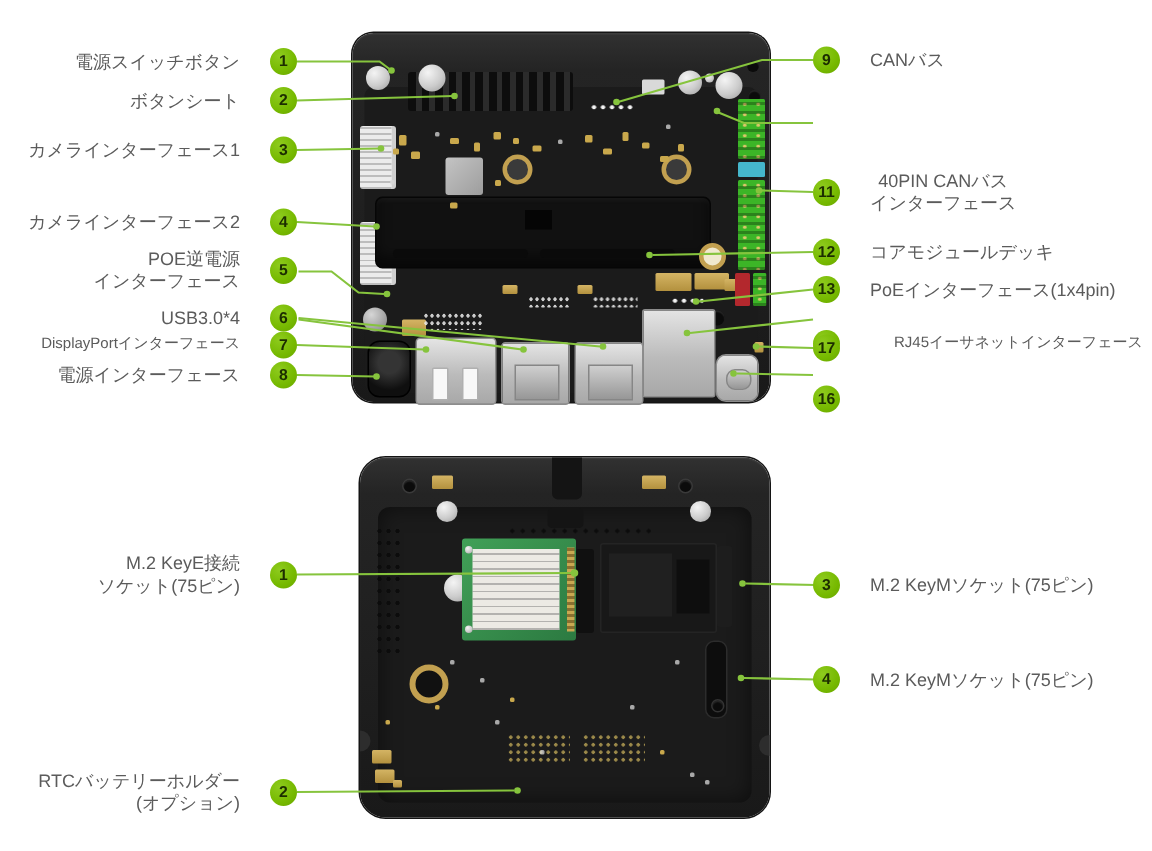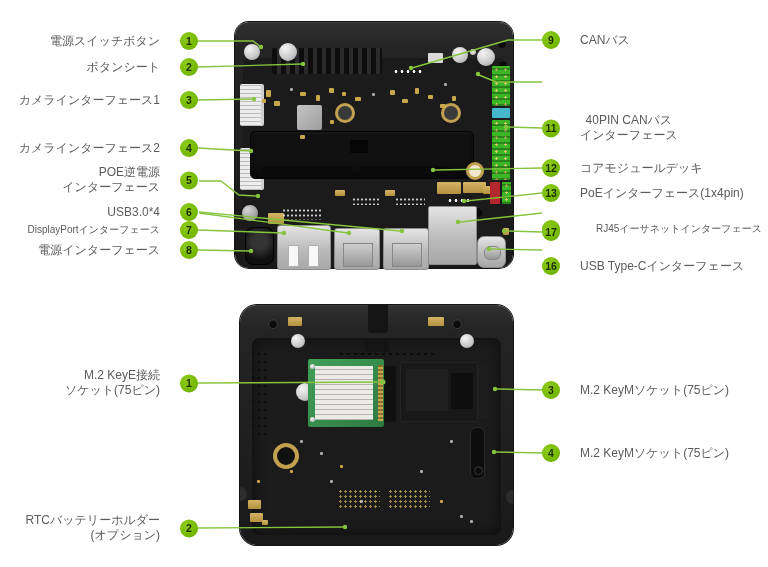--- a/index.html
+++ b/index.html
@@ -299,21 +299,20 @@
   </div>
   <div class="co right sm" style="top:229px">
     <span class="num">14</span>
     <span class="lbl">RJ45イーサネットインターフェース</span>
   </div>
   <div class="co right" style="top:232px">
     <span class="num">17</span>
   </div>
   <div class="co right" style="top:266px">
     <span class="num">16</span>
-    <span class="lbl">USB Type-Cインターフェース</span>
   </div>
 
   <div class="co left" style="top:383px">
     <span class="lbl">M.2 KeyE接続
 ソケット(75ピン)</span>
     <span class="num">1</span>
   </div>
   <div class="co left" style="top:528px">
     <span class="lbl">RTCバッテリーホルダー
 (オプション)</span>

